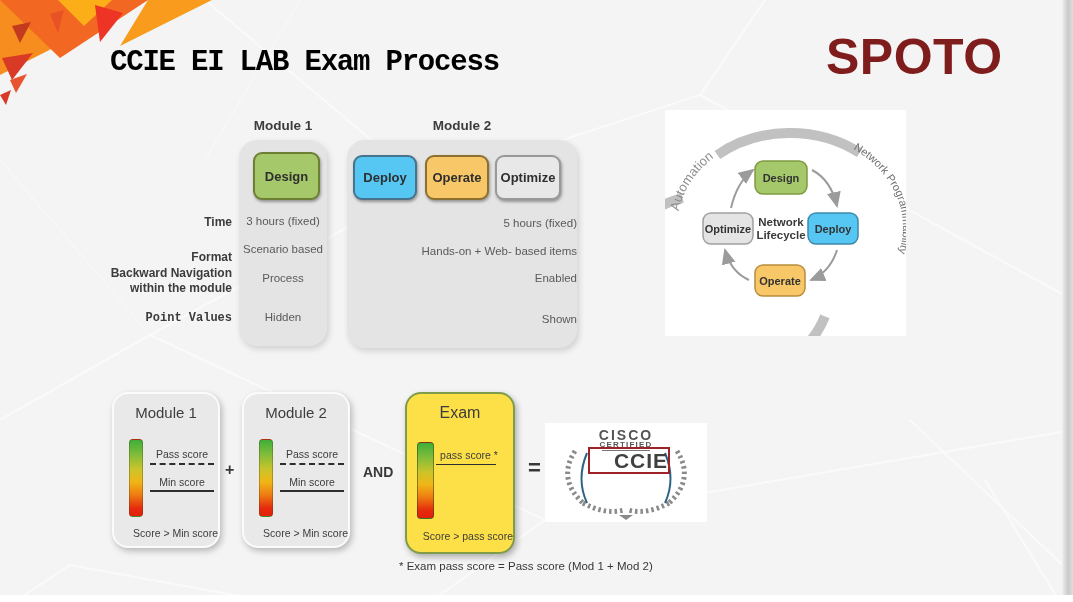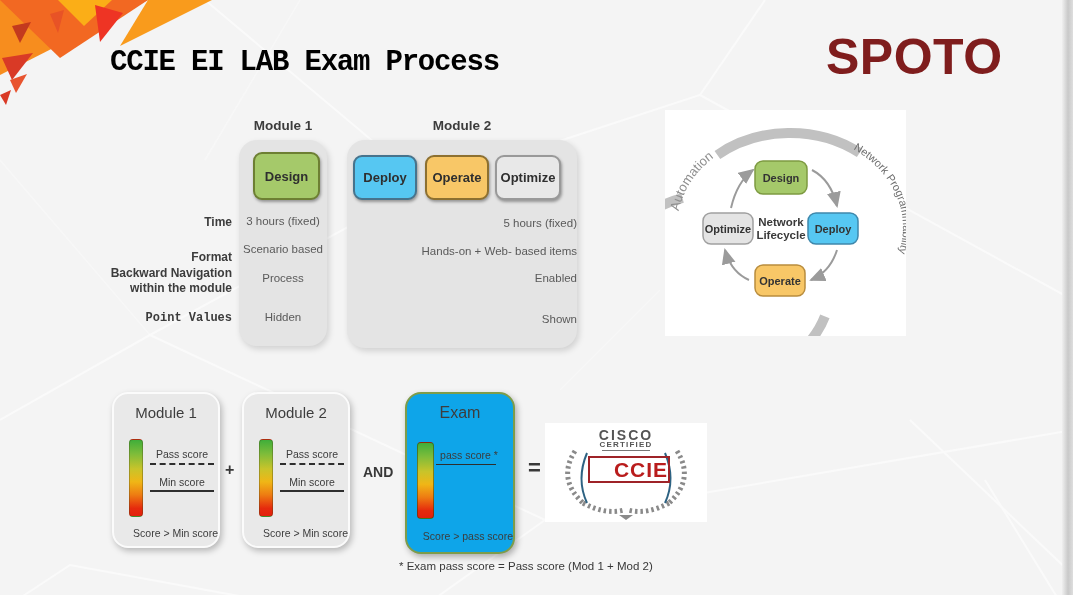--- a/index.html
+++ b/index.html
@@ -55,34 +55,34 @@
     border:1px solid rgba(70,70,20,0.35);
     background:linear-gradient(180deg,#3fae3a 0%,#7dbc3a 18%,#c8c42a 38%,#f0b616 55%,#ee7d12 72%,#e52a0d 90%,#e3200c 100%);
   }
   .score-small { position:absolute; font-size:10.5px; color:#3c3c3c; }
   .line-dashed { position:absolute; border-top:2px dashed #2e2e2e; height:0; }
   .line-solid  { position:absolute; border-top:2px solid #2e2e2e; height:0; }
   .score-caption { position:absolute; left:0; width:100%; text-align:right; font-size:10.5px; color:#3c3c3c; }
   .op-text { font-weight:bold; color:#383838; }
 
   .exam-box {
-    background:#0ea5e9; border:2px solid #7e9c4a; border-radius:16px;
+    background:#fde047; border:2px solid #7e9c4a; border-radius:16px;
     box-shadow:2px 3px 6px rgba(0,0,0,0.3);
   }
 
   
   .ccie-badge { left:545px; top:423px; width:162px; height:99px; background:#ffffff; }
   .badge-brand { position:absolute; left:0; width:100%; text-align:center; font-weight:bold; color:#555; }
   .badge-line1 { top:4px;  font-size:14px; letter-spacing:2px; }
   .badge-line2 { top:17px; font-size:8px; letter-spacing:1.2px; border-bottom:0; }
   .badge-rule { position:absolute; left:57px; top:27px; width:48px; border-top:1px solid #777; }
   .badge-acronym {
-    position:absolute; left:43px; top:33px; width:82px; height:27px;
+    position:absolute; left:43px; top:24px; width:82px; height:27px;
     border:2px solid #9e2328; display:flex; align-items:center; justify-content:center;
-    font-size:21px; font-weight:bold; letter-spacing:1px; color:#b91c1c;padding-left:24px;
+    font-size:21px; font-weight:bold; letter-spacing:1px; color:#404040;padding-left:24px;
   }
 
   .footnote { left:399px; top:560px; font-size:11.5px; color:#383838; }
 
   
   .edge-right { left:1062px; top:0; width:11px; height:602px;
     background:linear-gradient(to right,#f0f0f0,#c9c9c9 55%,#dedede); }
   .edge-bottom { left:0; top:595px; width:1073px; height:7px; background:#ffffff; }
 </style>
 </head>

